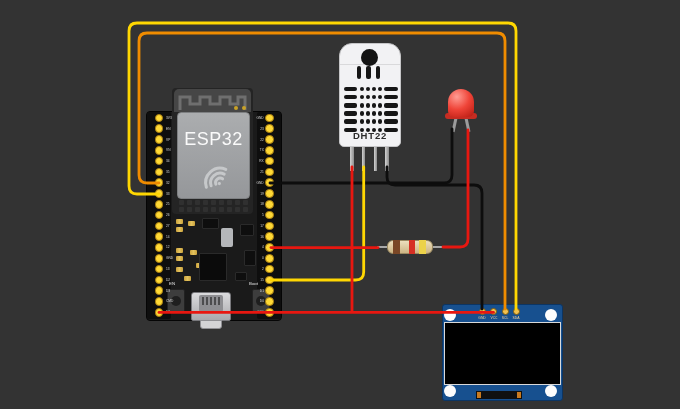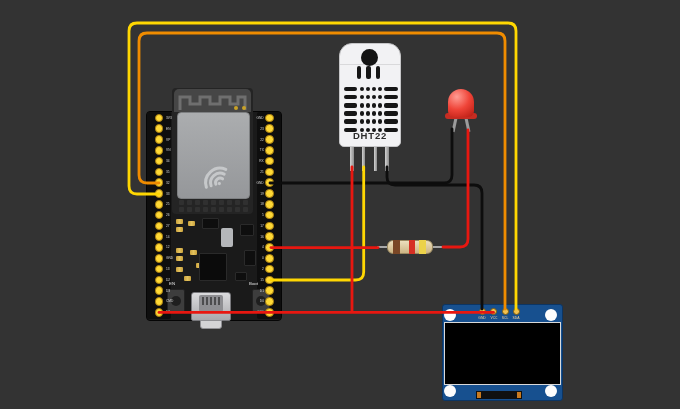--- a/index.html
+++ b/index.html
@@ -67,20 +67,21 @@
   <div class="abs esp-header lowz" style="left:257px;"></div>
   <div class="abs esp-module-base lowz"></div>
   <div class="abs esp-antenna lowz">
     <svg width="77" height="23" viewBox="0 0 77 23">
         <path d="M6,21 V8 H16 V15 H26 V8 H36 V15 H46 V8 H56 V15 H64 V8 H71 V21" fill="none" stroke="#6f6f6f" stroke-width="3"></path>
       </svg>
   </div>
   <div class="abs gold-dot lowz" style="left:234px;top:106px;"></div>
   <div class="abs gold-dot lowz" style="left:242px;top:106px;"></div>
   <div class="abs esp-shield lowz"></div>
+  <div class="abs esp-chip-label lowz">ESP32</div>
   <div class="abs lowz" style="left:196px;top:156px;width:38px;height:38px;transform:rotate(-18deg);">
     <svg width="38" height="38" viewBox="0 0 38 38" fill="none" stroke="#c6c8ca" stroke-width="3" stroke-linecap="round">
       <path d="M7,28 A14.5,14.5 0 0 1 31,17"></path>
       <path d="M12,28 A9.5,9.5 0 0 1 28,21"></path>
       <path d="M17,28 A4.5,4.5 0 0 1 25,25"></path>
       <circle cx="20.5" cy="28.5" r="1.6" fill="#c6c8ca" stroke="none"></circle>
     </svg>
   </div>
   <div id="castellations" class="abs lowz">
       <div class="cast" style="left: 179px; top: 200px;"></div>

